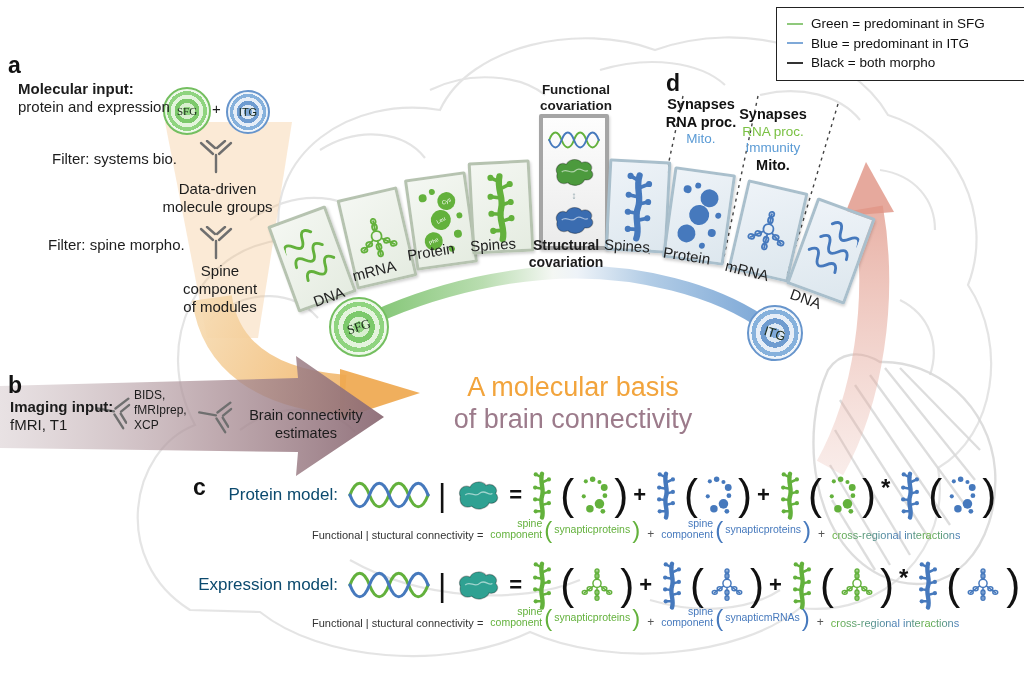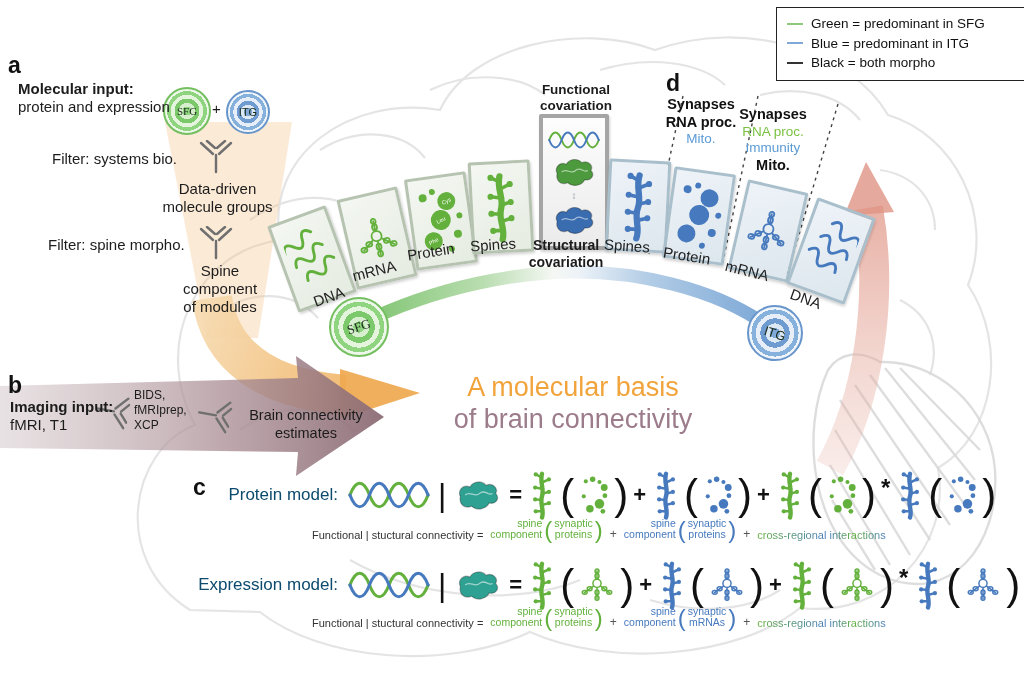--- a/index.html
+++ b/index.html
@@ -47,21 +47,21 @@
   .eqrow{position:absolute;left:348px;display:flex;align-items:center;gap:7px;height:58px;z-index:5;}
   .model-name{position:absolute;right:calc(100% + 10px);white-space:nowrap;font-size:17px;color:#0c4a6e;top:50%;transform:translateY(-50%)}
   .op{font-size:22px;font-weight:bold;color:#111;line-height:1}
   .paren{font-size:42px;font-weight:300;color:#111;line-height:.85;margin:0 -2px;}
   .bar{font-size:32px;font-weight:300;color:#111;margin:0 1px;}
   .star{font-size:24px;font-weight:bold;color:#111;margin-top:-14px}
   .subrow{position:absolute;left:312px;display:flex;align-items:flex-end;gap:7px;z-index:5;font-size:10.5px;}
   .sub-lhs{color:#333;font-size:11px}
   .frag{display:flex;align-items:center;gap:2px;line-height:1.08}
   .frag .stk{display:flex;flex-direction:column;align-items:flex-end}
-  .frag .stkc{display:flex;flex-direction:column;align-items:center}
+  .frag .stkc{display:flex;flex-direction:row;align-items:center}
   .sparen{font-size:24px;font-weight:300;line-height:.9}
   .frag-g{color:#63b13c}.frag-b{color:#4679bd}
   .subplus{color:#555;font-size:12px}
   .gradtxt{color:#4679bd;font-size:11px}
   @supports (-webkit-background-clip:text){
     .gradtxt{background:linear-gradient(90deg,#63b13c 0%,#4679bd 55%,#63b13c 75%,#4679bd 100%);
              -webkit-background-clip:text;background-clip:text;color:transparent;}
   }
   .fun-icon{z-index:3}
 </style>

